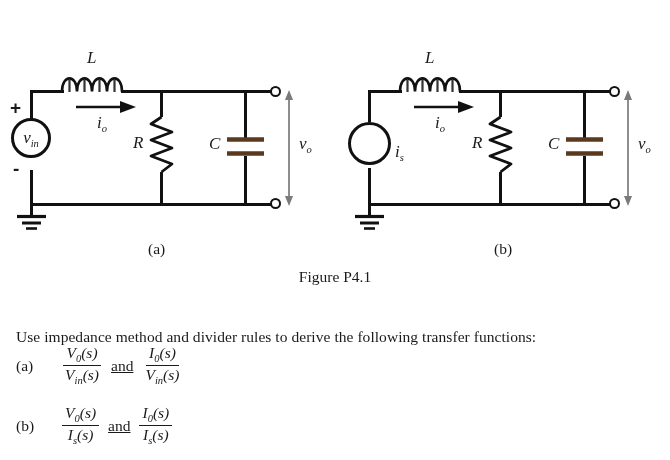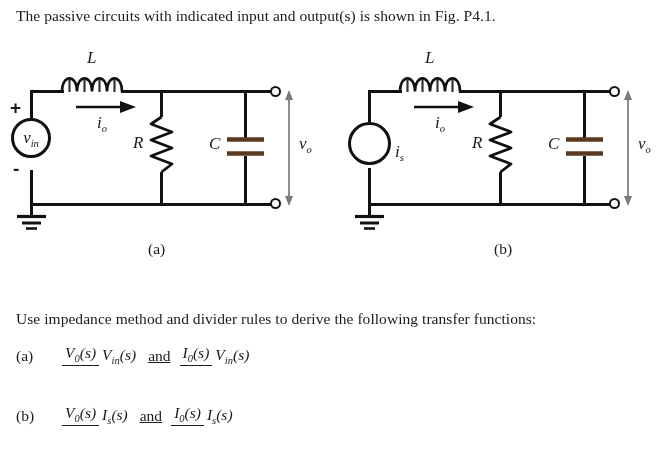--- a/index.html
+++ b/index.html
@@ -42,42 +42,42 @@
   .subfig-label {
     position: absolute;
     font-size: 15.5px;
   }
   .subfig-a { left: 148px; top: 240px; }
   .subfig-b { left: 494px; top: 240px; }
 
   .instruction {
     position: absolute;
     left: 16px;
-    top: 310px;
+    top: 328px;
     font-size: 15.5px;
     white-space: nowrap;
     letter-spacing: 0.05px;
   }
 
   
   .tf-row {
     position: absolute;
     display: flex;
     align-items: center;
     font-size: 15.5px;
   }
   .tf-row-a { left: 16px; top: 345px; }
   .tf-row-b { left: 16px; top: 405px; }
   .tf-tag {
     width: 46px;
     flex: none;
   }
   .frac {
     display: inline-flex;
-    flex-direction: row;
+    flex-direction: column;
     align-items: center;
     justify-content: flex-start;
     line-height: 1.05;
     font-style: italic;
     font-size: 15.5px;
   }
   .frac .num {
     padding: 0 3px 1px 3px;
     border-bottom: 1.3px solid #1a1a1a;
     white-space: nowrap;
@@ -164,21 +164,20 @@
     position: absolute;
     left: 0; top: 0;
     overflow: visible;
   }
 </style>
 </head>
 <body>
 
 <div class="page">
 
-  <div class="intro-line">The passive circuits with indicated input and output(s) is shown in Fig. P4.1.</div>
 
   <div class="circuit circuit-a">
 
     <div class="wire h" style="left:26px; top:44px; width:34px;"></div>
     <div class="wire h" style="left:117px; top:44px; width:155px;"></div>
 
     <div class="wire v" style="left:26px; top:44px; height:30px;"></div>
 
     <div class="wire v" style="left:26px; top:124px; height:36px;"></div>
 
@@ -319,20 +318,21 @@
       <span>v</span><sub>o</sub>
     </div>
 
     <div class="terminal" style="left:271px; top:40px;"></div>
     <div class="terminal" style="left:271px; top:152px;"></div>
   </div>
 
   <div class="subfig-label subfig-a">(a)</div>
   <div class="subfig-label subfig-b">(b)</div>
 
+  <div class="fig-caption">Figure P4.1</div>
 
   <div class="instruction">Use impedance method and divider rules to derive the following transfer functions:</div>
 
   <div class="tf-row tf-row-a">
     <span class="tf-tag">(a)</span>
     <span class="frac">
       <span class="num"><span class="upr">V</span><sub>0</sub><span>(s)</span></span>
       <span class="den"><span class="upr">V</span><sub>in</sub><span>(s)</span></span>
     </span>
     <span class="tf-and">and</span>

